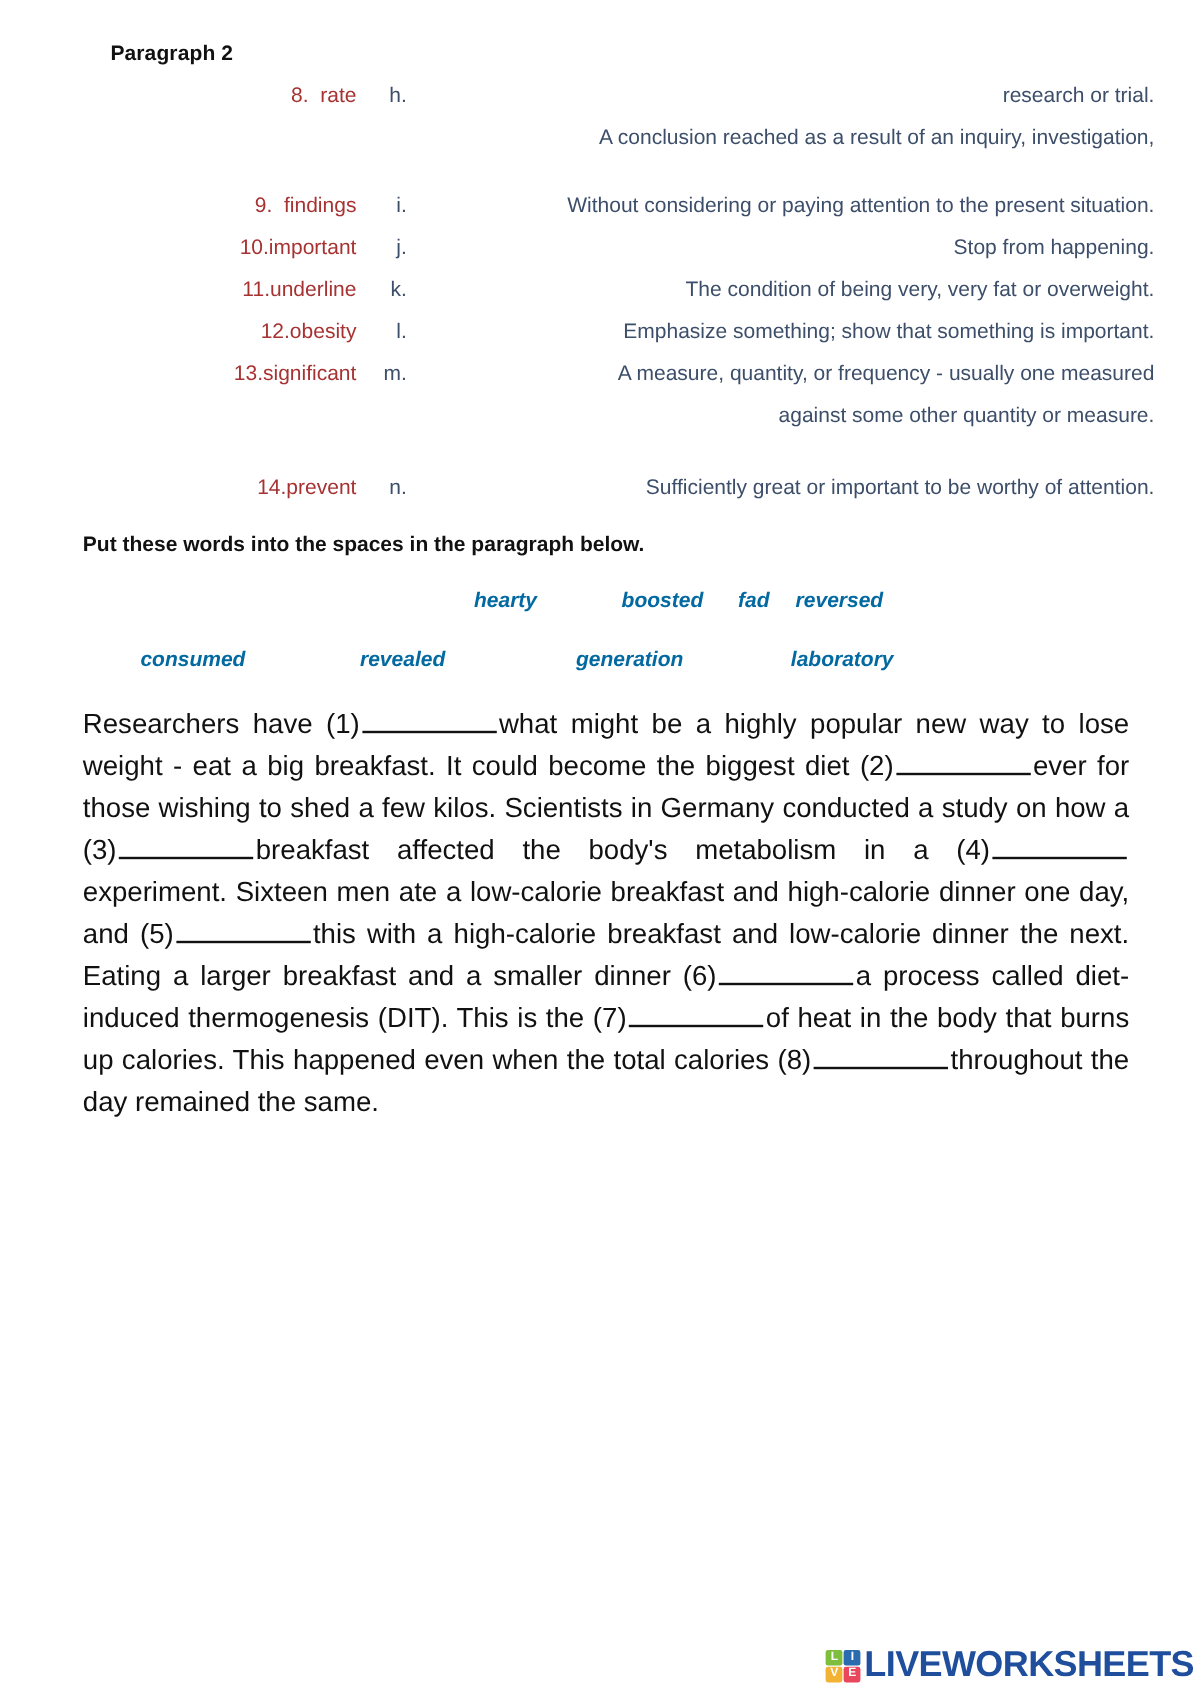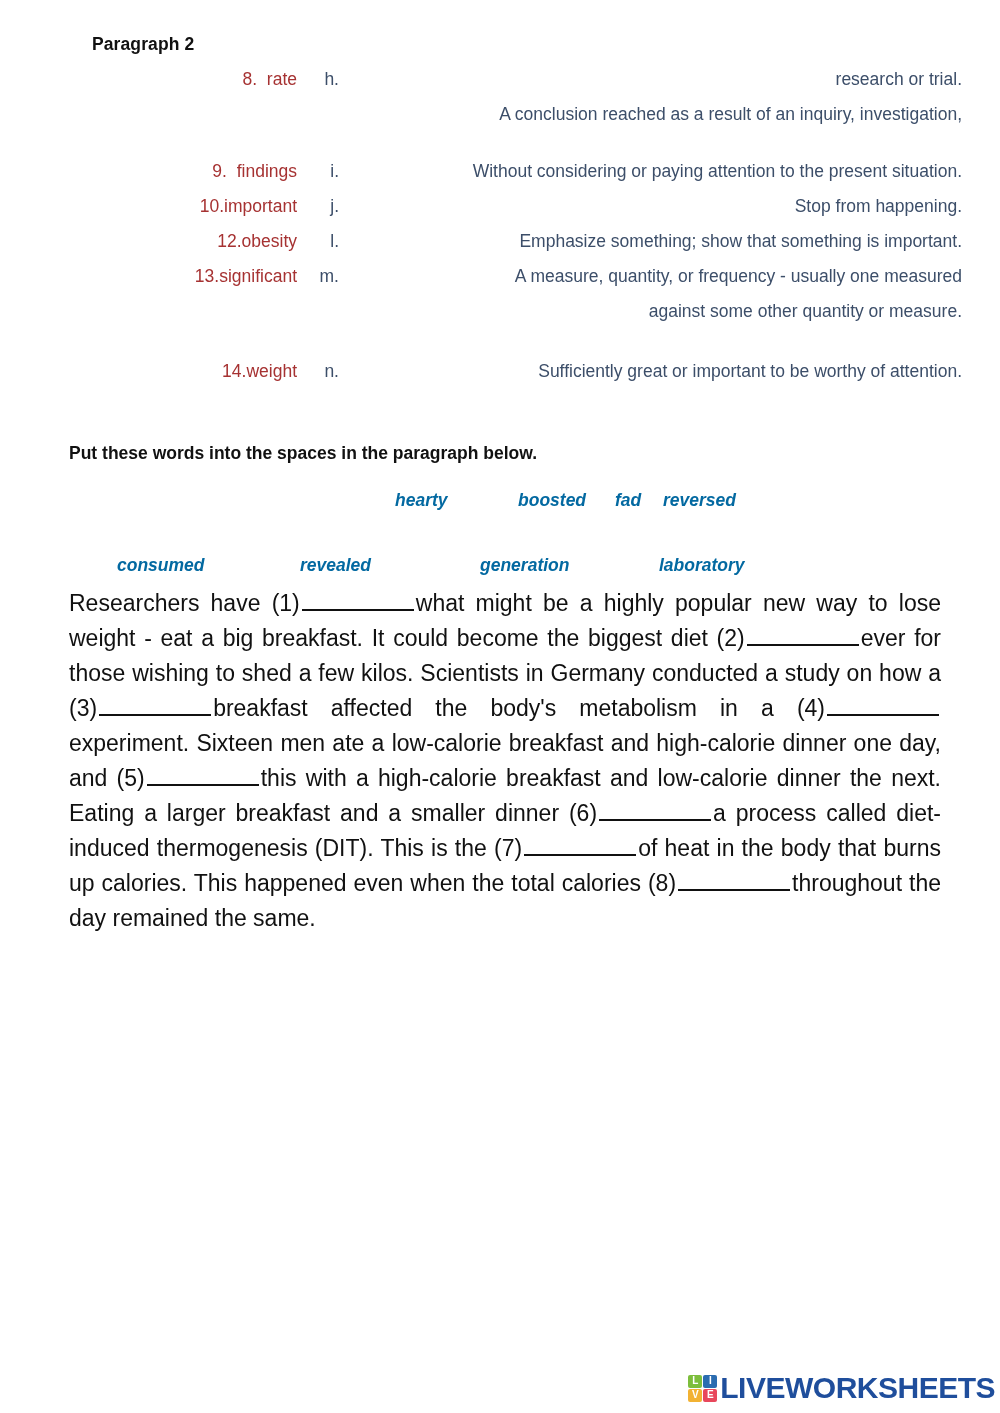--- a/index.html
+++ b/index.html
@@ -100,21 +100,21 @@
     gap: 0;
     padding-left: 140px;
   }
   .wb-row1 span { display: inline-block; }
   .wb-row1 .w1 { width: 123px; }
   .wb-row1 .w2 { width: 97px; }
   .wb-row1 .w3 { width: 48px; }
   .wb-row1 .w4 { width: 100px; }
   .wb-row2 {
     display: flex;
-    margin-top: 44px;
+    margin-top: 28px;
     padding-left: 48px;
   }
   .wb-row2 span { display: inline-block; }
   .wb-row2 .v1 { width: 183px; }
   .wb-row2 .v2 { width: 180px; }
   .wb-row2 .v3 { width: 179px; }
   .wb-row2 .v4 { width: 140px; }
 
   
   .cloze {
@@ -200,40 +200,45 @@
       <div class="letter-cell">i.</div>
       <div class="def-cell">Without considering or paying attention to the present situation.</div>
     </div>
 
     <div class="match-row">
       <div class="term-cell"><span>10.</span><span>important</span></div>
       <div class="letter-cell">j.</div>
       <div class="def-cell">Stop from happening.</div>
     </div>
 
+    <div class="match-row">
+      <div class="term-cell"><span>11.</span><span>underline</span></div>
+      <div class="letter-cell">k.</div>
+      <div class="def-cell">The condition of being very, very fat or overweight.</div>
+    </div>
 
     <div class="match-row">
       <div class="term-cell"><span>12.</span><span>obesity</span></div>
       <div class="letter-cell">l.</div>
       <div class="def-cell">Emphasize something; show that something is important.</div>
     </div>
 
     <div class="match-row">
       <div class="term-cell"><span>13.</span><span>significant</span></div>
       <div class="letter-cell">m.</div>
       <div class="def-cell">
         <span class="cont">A measure, quantity, or frequency - usually one measured</span>
         <span class="cont">against some other quantity or measure.</span>
       </div>
     </div>
 
     <div class="spacer-25"></div>
 
     <div class="match-row">
-      <div class="term-cell"><span>14.</span><span>weight</span></div>
+      <div class="term-cell"><span>14.</span><span>prevent</span></div>
       <div class="letter-cell">n.</div>
       <div class="def-cell">Sufficiently great or important to be worthy of attention.</div>
     </div>
 
   </div>
 
   <div class="instruction">Put these words into the spaces in the paragraph below.</div>
 
   <div class="wordbank">
     <div class="wb-row1">

